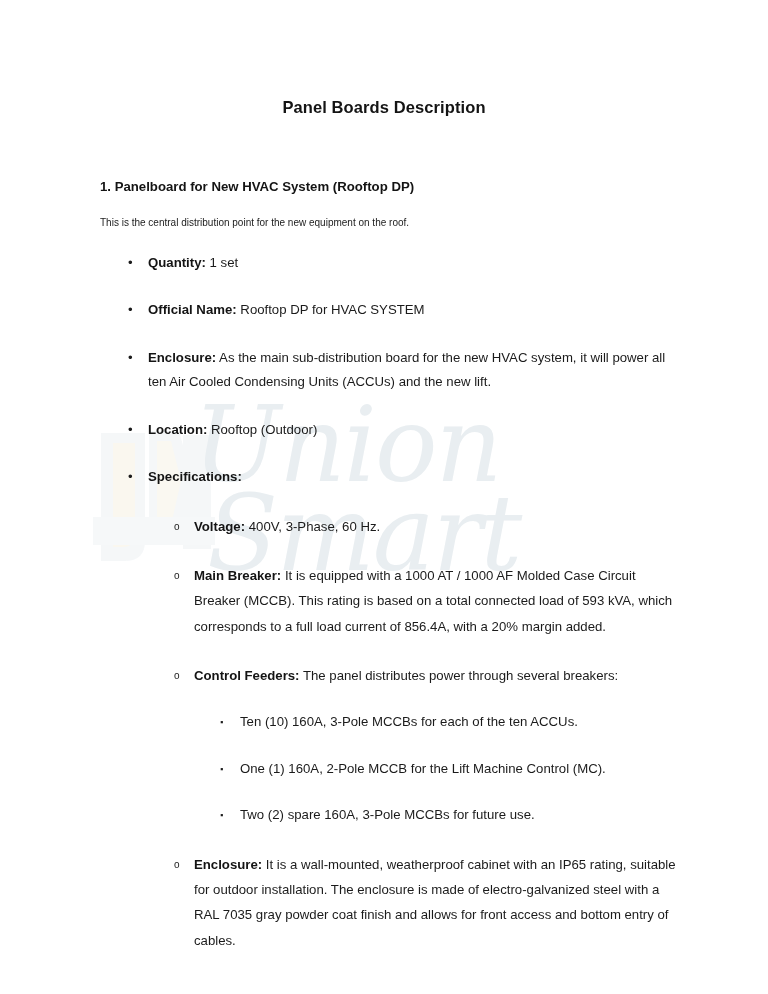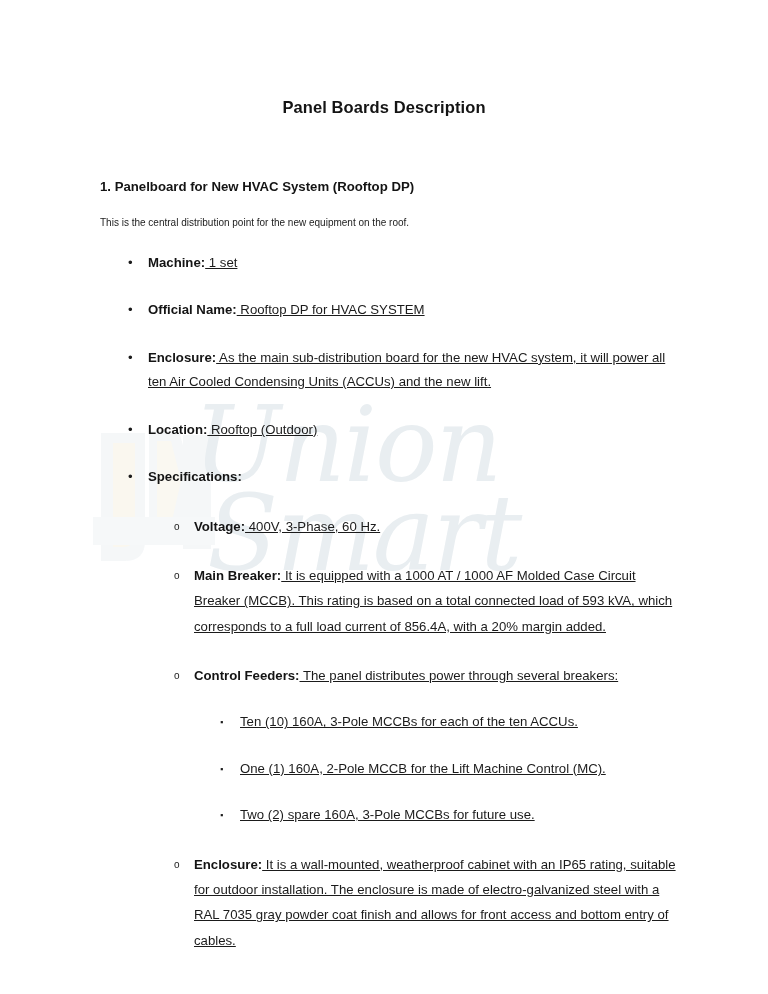--- a/index.html
+++ b/index.html
@@ -170,21 +170,20 @@
     line-height: 2.75;
     color: #1b1b1b;
   }
 
   .lbl {
     font-weight: bold;
     color: #141414;
   }
   .txt {
     font-weight: normal;
-    text-decoration: underline;
   }
 
   
   .w-function { padding-right: 78px; }
   .w-mainbreaker { padding-right: 8px; }
   .w-enclosure { padding-right: 8px; }
 </style>
 </head>
 <body>
 
@@ -209,21 +208,21 @@
     <h1 class="doc-title">Panel Boards Description</h1>
 
     <h2 class="section-heading">1. Panelboard for New HVAC System (Rooftop DP)</h2>
 
     <p class="intro-para">This is the central distribution point for the new equipment on the roof.</p>
 
     <ul class="lvl1">
 
       <li>
         <span class="bullet">•</span>
-        <span class="lbl">Machine:</span><span class="txt"> 1 set</span>
+        <span class="lbl">Quantity:</span><span class="txt"> 1 set</span>
       </li>
 
       <li>
         <span class="bullet">•</span>
         <span class="lbl">Official Name:</span><span class="txt"> Rooftop DP for HVAC SYSTEM</span>
       </li>
 
       <li class="w-function">
         <span class="bullet">•</span>
         <span class="lbl">Enclosure:</span><span class="txt"> As the main sub-distribution board for the new HVAC system, it will power all ten Air Cooled Condensing Units (ACCUs) and the new lift.</span>

